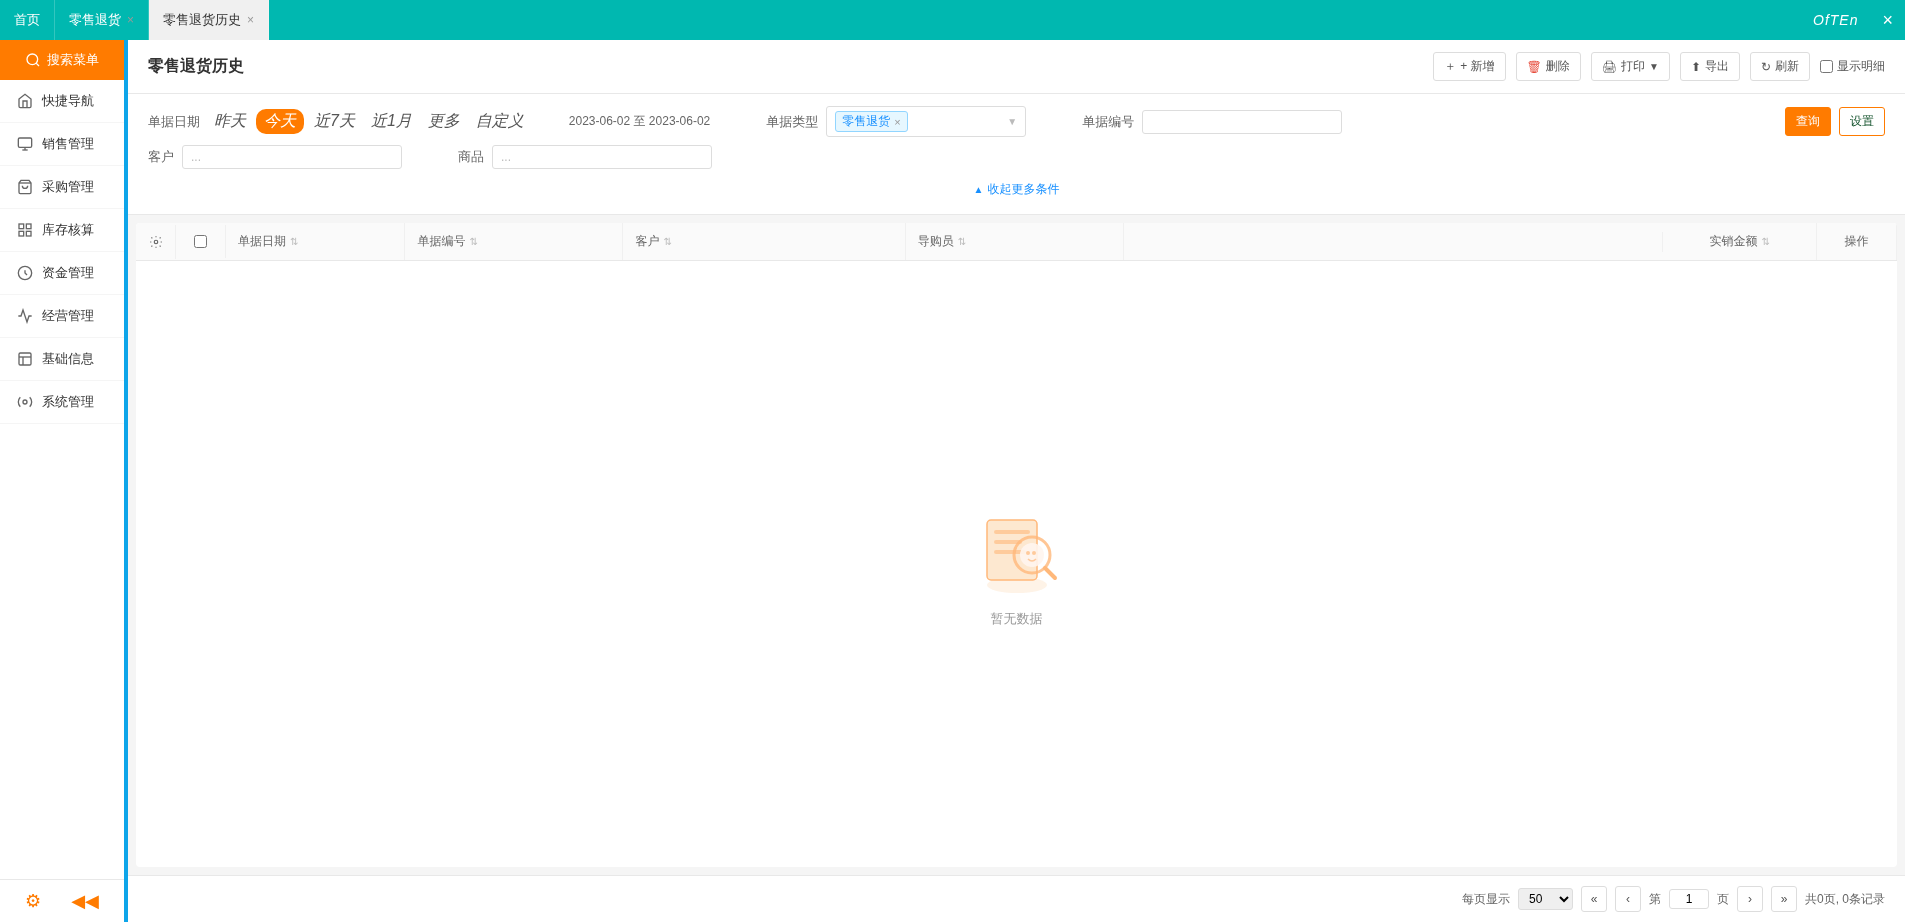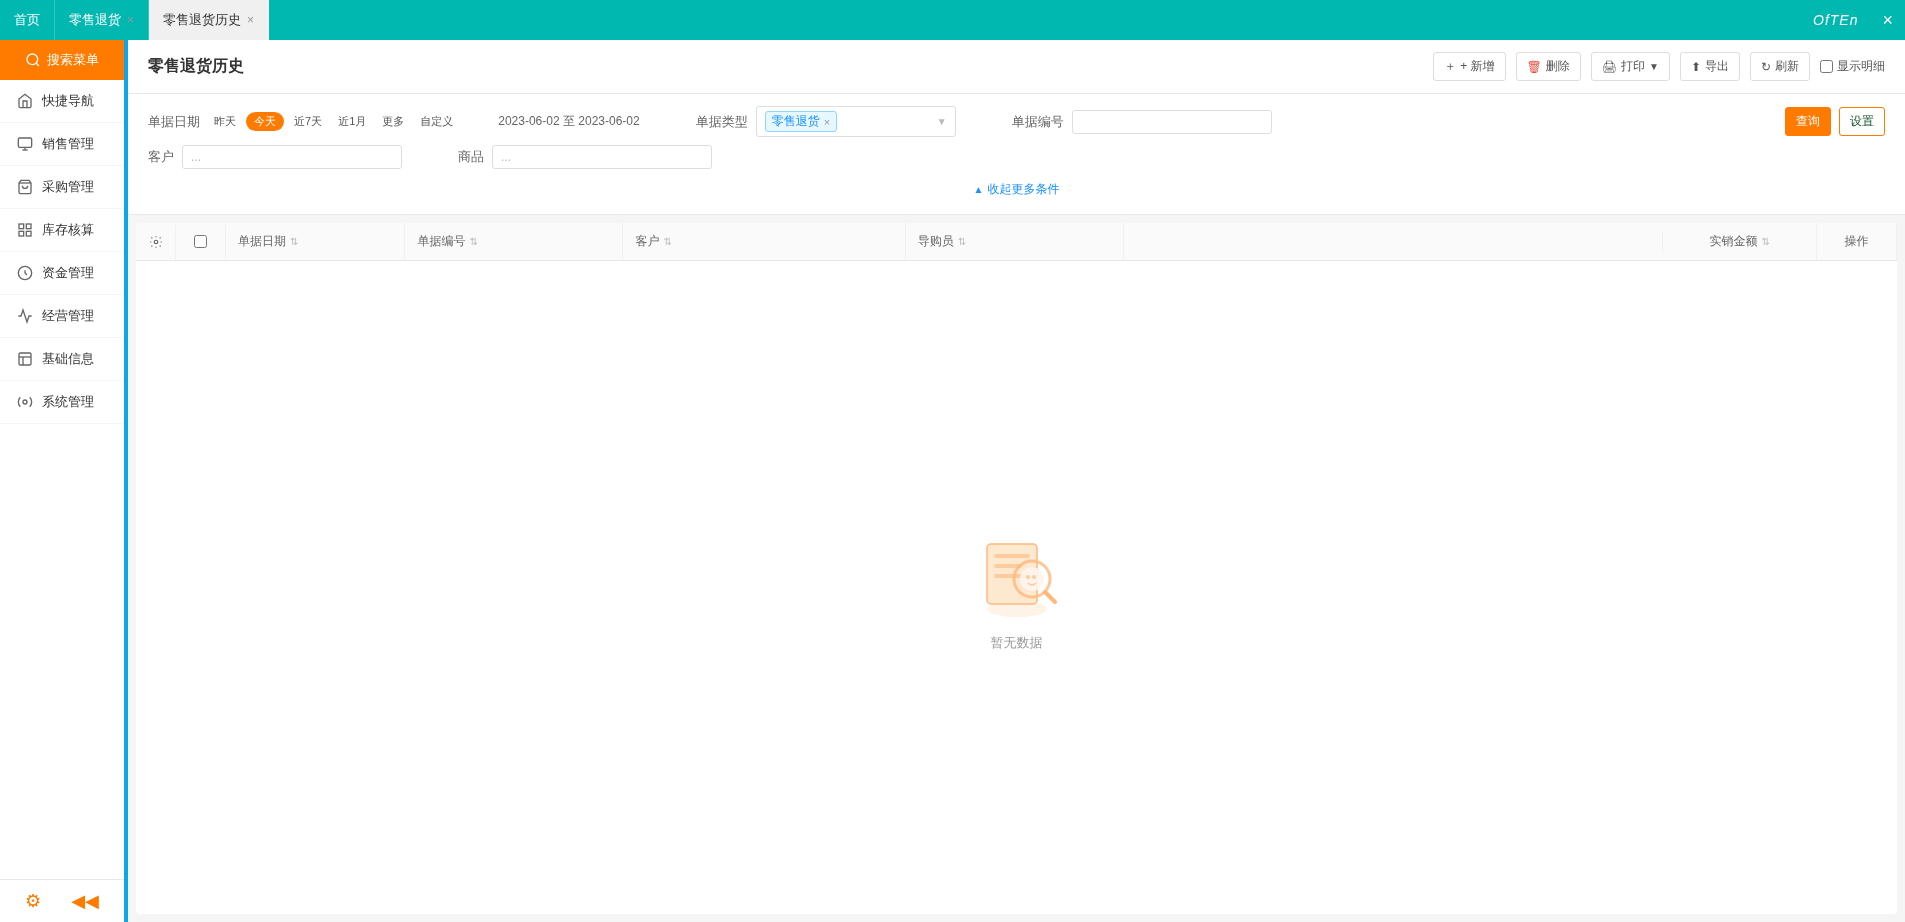--- a/index.html
+++ b/index.html
@@ -35,21 +35,21 @@
     .action-btn.primary { background: #ff7b00; color: #fff; border-color: #ff7b00; }
     .action-btn.orange-outline { border-color: #ff7b00; color: #14532d; }
     .checkbox-label { display: flex; align-items: center; gap: 4px; font-size: 12px; color: #555; }
 
     
     .filter-area { background: #fff; padding: 12px 20px; border-bottom: 1px solid #e8e8e8; flex-shrink: 0; }
     .filter-row { display: flex; align-items: center; gap: 16px; margin-bottom: 8px; flex-wrap: wrap; }
     .filter-item { display: flex; align-items: center; gap: 8px; }
     .filter-label { color: #666; font-size: 13px; white-space: nowrap; }
     .date-filter-btns { display: flex; align-items: center; gap: 4px; }
-    .date-btn { padding: 2px 6px; border-radius: 3px; cursor: pointer; font-size: 11px; color: #555; }
+    .date-btn { padding: 2px 6px; border-radius: 3px; cursor: pointer; font-size: 16px; color: #555; font-style: italic; }
     .date-btn.active { background: #ff7b00; color: #fff; border-radius: 10px; padding: 2px 8px; }
     .date-range { color: #666; font-size: 12px; margin-left: 31px; }
     .filter-input { border: 1px solid #ddd; border-radius: 3px; padding: 4px 8px; font-size: 12px; color: #333; outline: none; min-width: 120px; }
     .filter-select { display: flex; align-items: center; gap: 4px; border: 1px solid #ddd; border-radius: 3px; padding: 4px 8px; font-size: 12px; min-width: 200px; background: #fff; cursor: pointer; }
     .tag { background: #e6f7ff; border: 1px solid #91d5ff; border-radius: 3px; padding: 1px 6px; font-size: 12px; color: #1890ff; display: flex; align-items: center; gap: 4px; }
     .tag .tag-close { cursor: pointer; color: #999; font-size: 11px; }
     .filter-placeholder { color: #bbb; font-size: 12px; }
     .collapse-btn { display: flex; align-items: center; gap: 4px; color: #1890ff; font-size: 12px; cursor: pointer; margin: 4px 0; justify-content: center; }
 
     
@@ -345,15 +345,32 @@
 
             <circle cx="61" cy="53" r="2" fill="#ffb87a" opacity="0.7"></circle>
             <circle cx="67" cy="53" r="2" fill="#ffb87a" opacity="0.7"></circle>
             <path d="M61 59 Q65 63 69 59" stroke="#ffb87a" stroke-width="1.5" fill="none" opacity="0.7"></path>
           </svg>
           <span class="empty-text">暂无数据</span>
         </div>
       </div>
     </div>
 
+    <div class="pagination">
+      <span class="page-label">每页显示</span>
+      <select class="page-select">
+        <option>50</option>
+        <option>10</option>
+        <option>20</option>
+        <option>100</option>
+      </select>
+      <div class="page-btn">«</div>
+      <div class="page-btn">‹</div>
+      <span class="page-label">第</span>
+      <input class="page-input" type="text" value="1" style="">
+      <span class="page-label">页</span>
+      <div class="page-btn">›</div>
+      <div class="page-btn">»</div>
+      <span class="page-info">共0页, 0条记录</span>
+    </div>
 
   </div>
 </div>
 
 </body></html>

